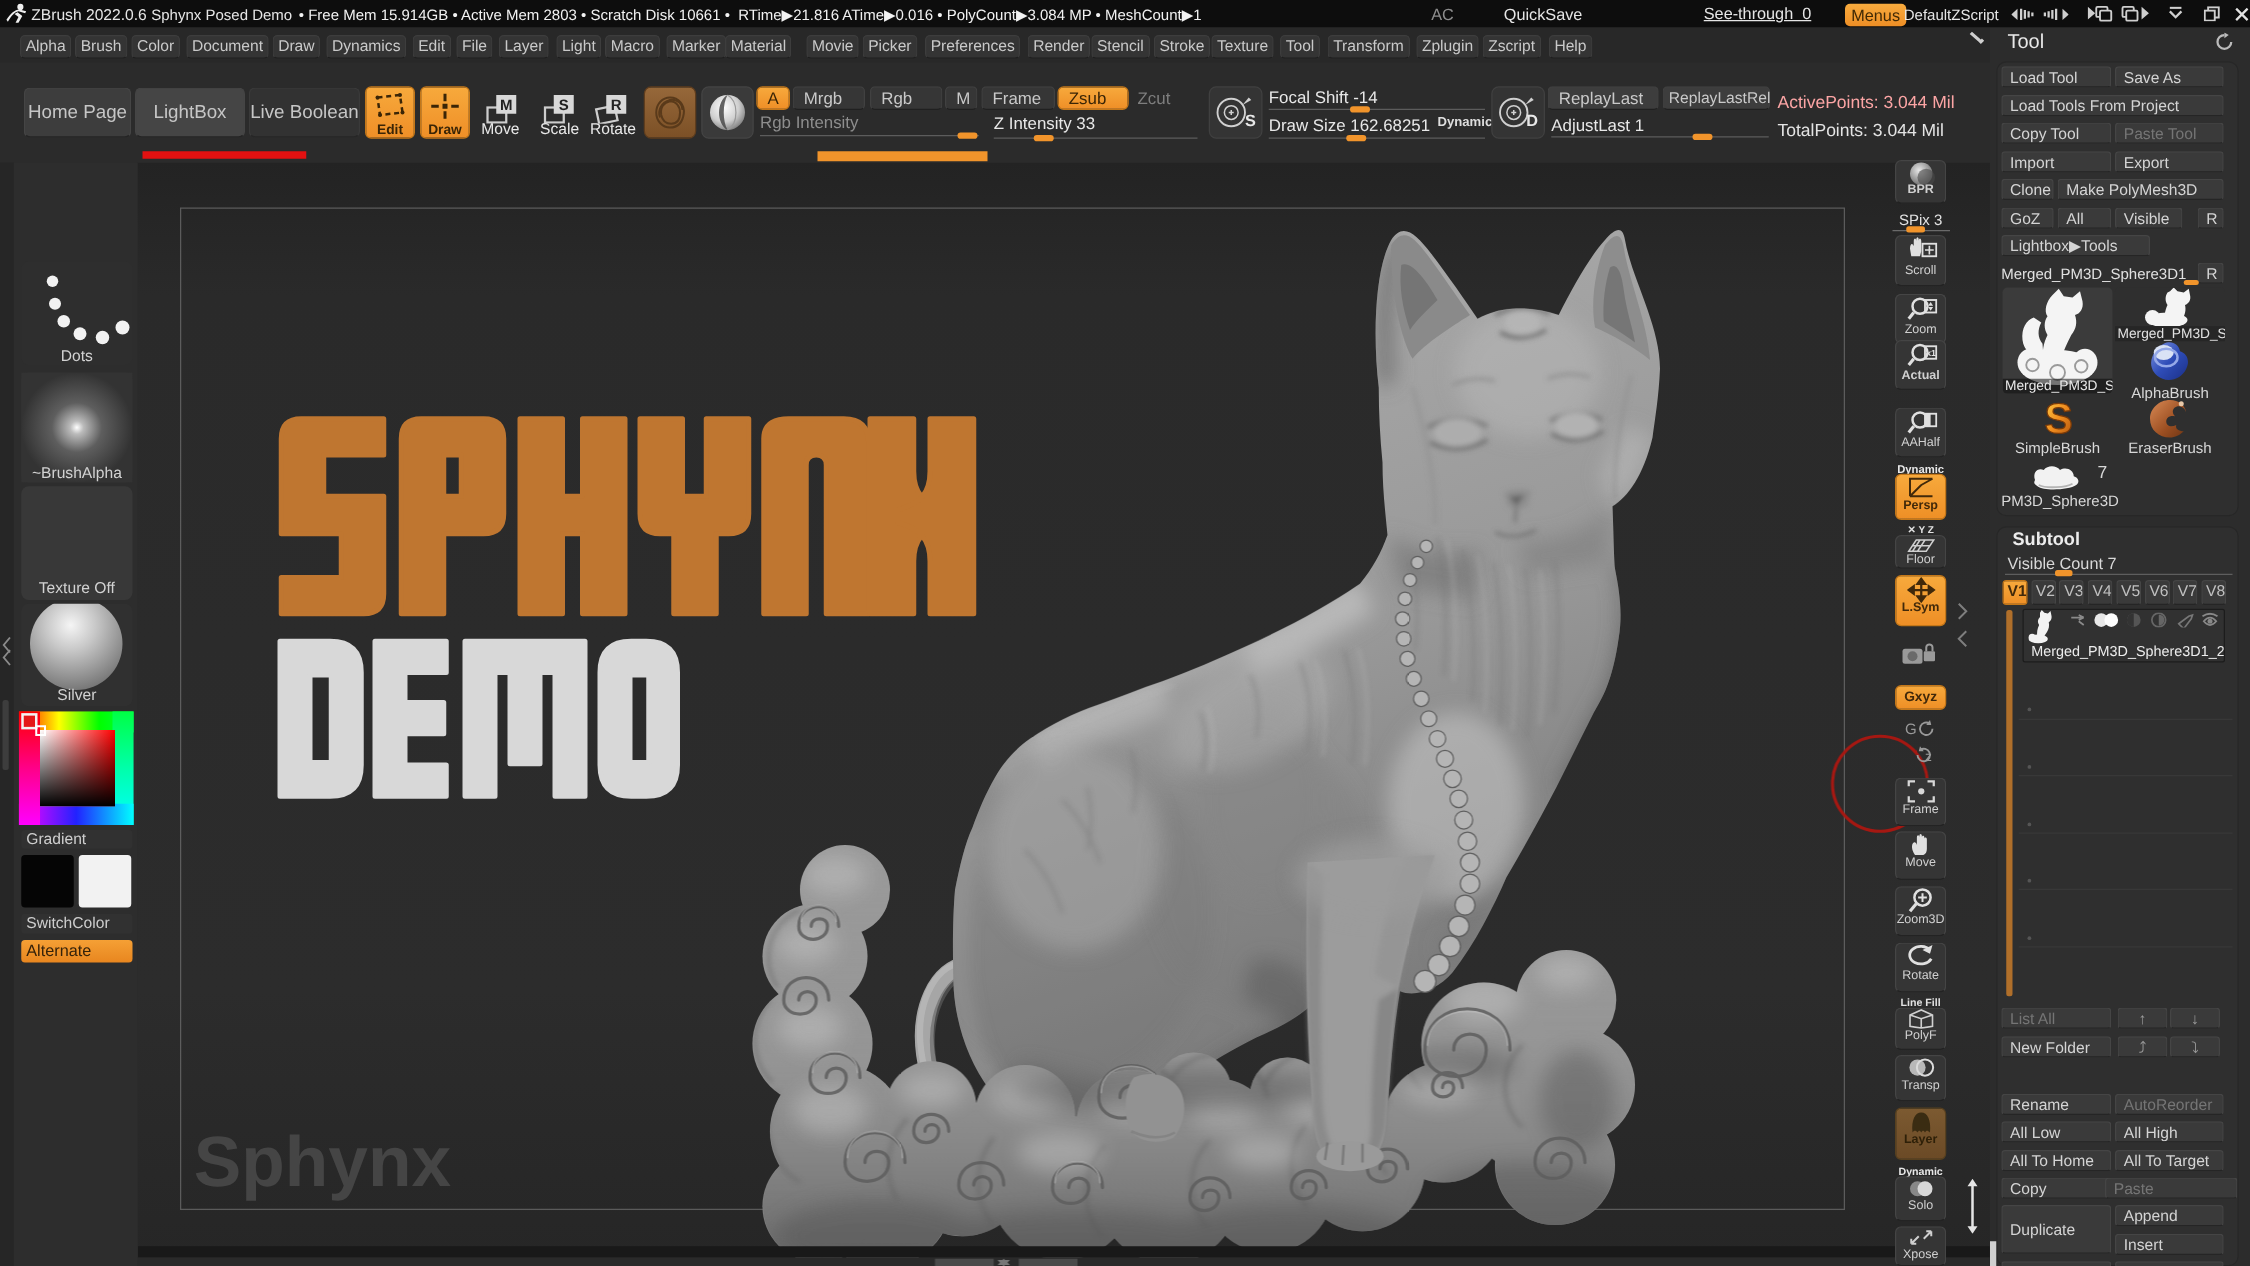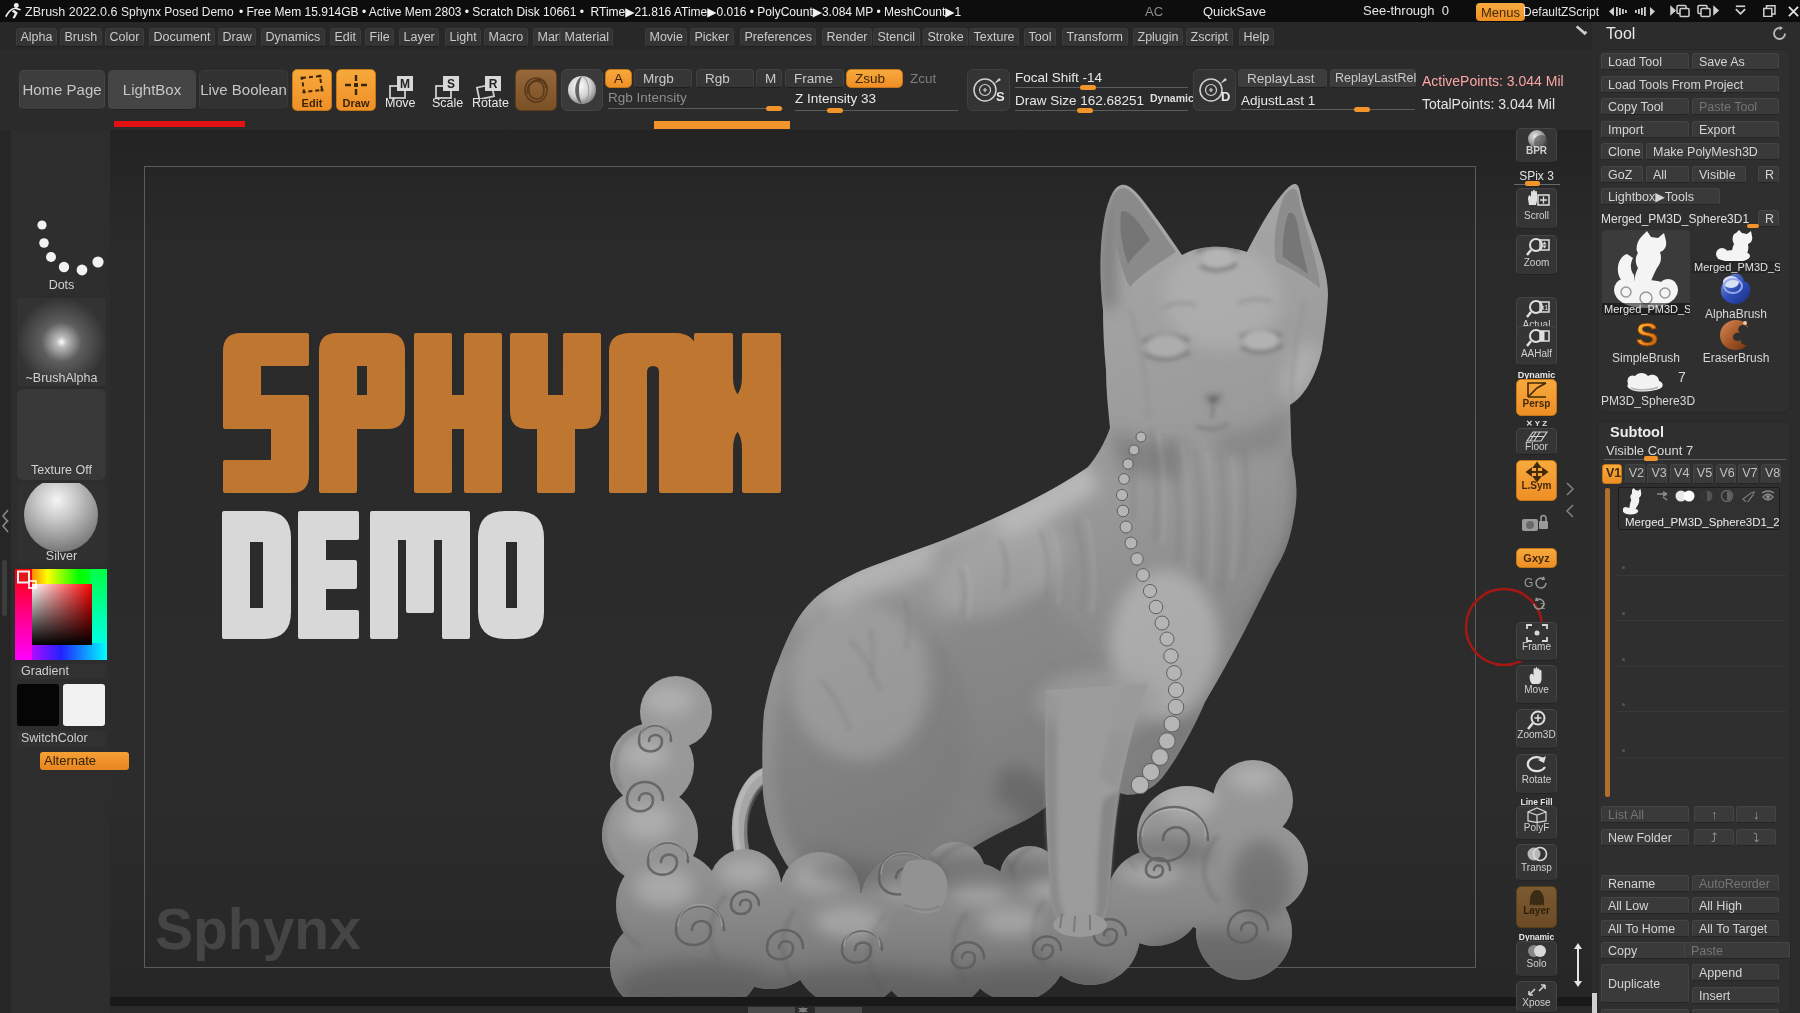--- a/index.html
+++ b/index.html
@@ -42,21 +42,21 @@
     <svg class="abs" style="left:4px;top:2px" width="20" height="17" viewBox="0 0 26 22">
       <circle cx="16" cy="4.5" r="3.2" fill="#efefef"></circle>
       <path d="M3,20 C7,13 10,10 14,9 L21,11 L22,9 L15,7.2 C10,7.5 6,11 1.5,18 Z" fill="#efefef"></path>
       <path d="M10,12 L14,15 L11,21 L14,21 L18,14 L13,10 Z" fill="#efefef"></path>
     </svg>
     <div class="t" style="left:25px;font-size:12.5px;top:5px;">ZBrush 2022.0.6</div>
     <div class="t" style="left:121px;font-size:12px;top:5px;">Sphynx Posed Demo</div>
     <div class="t" style="left:239px;font-size:12px;top:5px;color:#f2f2f2;">• Free Mem 15.914GB • Active Mem 2803 • Scratch Disk 10661 •&nbsp; RTime▶21.816 ATime▶0.016 • PolyCount▶3.084 MP • MeshCount▶1</div>
     <div class="t" style="left:1145px;color:#8c8c8c;font-size:13px;top:4px;">AC</div>
     <div class="t" style="left:1203px;font-size:13px;top:4px;">QuickSave</div>
-    <div class="t" style="left:1363px;font-size:13px;top:3px;">See-through&nbsp; 0</div>
+    <div class="t" style="left:1363px;font-size:13px;top:3px;text-decoration:underline;">See-through&nbsp; 0</div>
     <div class="abs" style="left:1359px;top:34px;width:106px;height:1px;background:#6a6a6a;"></div>
     <div class="abs" style="left:1356px;top:31px;width:19px;height:6px;border-radius:3px;background:#f1942b;"></div>
     <div class="abs" style="left:1476px;top:3px;height:18px;border-radius:4px;background:linear-gradient(#f8ab3e,#ee8e25);color:#402905;font-size:13px;padding:2px 5px;">Menus</div>
     <div class="t" style="left:1523px;font-size:12px;top:5px;">DefaultZScript</div>
     <svg class="abs" style="left:1609px;top:5px" width="46" height="13" viewBox="0 0 46 13">
       <g fill="#cfcfcf">
         <path d="M0,6.5 L5,2 L5,11 Z"></path>
         <rect x="7" y="2" width="1.8" height="9"></rect>
           <rect x="10" y="3" width="1.8" height="7"></rect>
           <rect x="13" y="4" width="1.8" height="5"></rect>
@@ -96,21 +96,21 @@
     <div class="menu-item" style="left:105px">Color</div>
     <div class="menu-item" style="left:149px">Document</div>
     <div class="menu-item" style="left:218px">Draw</div>
     <div class="menu-item" style="left:261px">Dynamics</div>
     <div class="menu-item" style="left:330px">Edit</div>
     <div class="menu-item" style="left:365px">File</div>
     <div class="menu-item" style="left:399px">Layer</div>
     <div class="menu-item" style="left:445px">Light</div>
     <div class="menu-item" style="left:484px">Macro</div>
     <div class="menu-item" style="left:533px">Marker</div>
-    <div class="menu-item" style="left:560px">Material</div>
+    <div class="menu-item" style="left:580px">Material</div>
     <div class="menu-item" style="left:645px">Movie</div>
     <div class="menu-item" style="left:690px">Picker</div>
     <div class="menu-item" style="left:740px">Preferences</div>
     <div class="menu-item" style="left:822px">Render</div>
     <div class="menu-item" style="left:873px">Stencil</div>
     <div class="menu-item" style="left:923px">Stroke</div>
     <div class="menu-item" style="left:969px">Texture</div>
     <div class="menu-item" style="left:1024px">Tool</div>
     <div class="menu-item" style="left:1062px">Transform</div>
     <div class="menu-item" style="left:1133px">Zplugin</div>
@@ -652,21 +652,21 @@
         <rect x="17" y="15" width="60" height="61" fill="url(#satx)"></rect>
         <rect x="17" y="15" width="60" height="61" fill="url(#valy)"></rect>
         <rect x="3" y="2.5" width="11" height="11" fill="#e41818" stroke="#f2f2f2" stroke-width="2"></rect>
         <rect x="14" y="12" width="7" height="7" fill="none" stroke="#fff" stroke-width="1.6"></rect>
       </svg>
     </div>
     <div class="abs" style="left:17px;top:534px;width:89px;height:15px;background:#313131;border-radius:3px;color:#cecece;font-size:12.5px;padding-left:4px;">Gradient</div>
     <div class="abs" style="left:17px;top:554px;width:42px;height:42px;background:#050505;border-radius:3px;"></div>
     <div class="abs" style="left:63px;top:554px;width:42px;height:42px;background:#f2f2f2;border-radius:3px;"></div>
     <div class="abs" style="left:17px;top:601px;width:89px;height:16px;background:#313131;border-radius:3px;color:#cecece;font-size:12.5px;padding-left:4px;">SwitchColor</div>
-    <div class="abs" style="left:17px;top:622px;width:89px;height:18px;background:linear-gradient(#f5a035,#e8861f);border-radius:3px;color:#35220a;font-size:13px;padding:1px 0 0 4px;margin-left:23px;">Alternate</div>
+    <div class="abs" style="left:17px;top:622px;width:89px;height:18px;background:linear-gradient(#f5a035,#e8861f);border-radius:3px;color:#35220a;font-size:13px;padding:1px 0 0 4px;">Alternate</div>
     <svg class="abs" style="left:1px;top:378px" width="9" height="36" viewBox="0 0 9 36">
         <path d="M7,2 L2,8 L7,14 M7,12 L2,18 L7,24" stroke="#8a8a8a" stroke-width="1.5" fill="none"></path>
       </svg>
     <div class="abs" style="left:2px;top:430px;width:5px;height:56px;background:#3d3d3d;border-radius:2px;"></div>
   </div>
   <div id="rightstrip" style="position:absolute;left:1512px;top:128px;width:80px;height:885px;">
 
     <style>
       .ric { position:absolute; left:4px; width:41px; background:#353535; border:1px solid #454545; border-bottom-color:#232323; border-radius:5px; text-align:center; color:#d0d0d0; font-size:10px; }
       .ric-o { background:linear-gradient(#f7a93c,#ee8f26); border-color:#c47718; color:#41290a; font-weight:bold; }
@@ -691,21 +691,21 @@
             <rect x="14" y="6" width="11" height="10" fill="none" stroke="#e0e0e0" stroke-width="1.5"></rect>
             <path d="M19.5,7.5 v7 M16,11 h7" stroke="#e0e0e0" stroke-width="1.3"></path>
           </g>
         </svg><div style="margin-top:-5px;">Scroll</div></div>
     <div class="ric" style="top:107px;height:40px;"><svg width="26" height="23" viewBox="0 0 26 23">
           <circle cx="12" cy="9" r="6" fill="none" stroke="#e0e0e0" stroke-width="2"></circle>
           <path d="M7,14 L3,19" stroke="#e0e0e0" stroke-width="2.5"></path>
           <rect x="16" y="4" width="9" height="10" fill="none" stroke="#e0e0e0" stroke-width="1.5"></rect>
           <path d="M20.5,5.5 l-2,3 h4 z M20.5,12.5 l-2,-3 h4 z" fill="#e0e0e0"></path>
         </svg><div style="margin-top:-4px;">Zoom</div></div>
-    <div class="ric" style="top:169px;height:40px;"><svg width="26" height="23" viewBox="0 0 26 23">
+    <div class="ric" style="top:144px;height:40px;font-weight:bold;"><svg width="26" height="23" viewBox="0 0 26 23">
           <circle cx="12" cy="9" r="6" fill="none" stroke="#e0e0e0" stroke-width="2"></circle>
           <path d="M7,14 L3,19" stroke="#e0e0e0" stroke-width="2.5"></path>
           <rect x="16" y="4" width="9" height="10" fill="none" stroke="#e0e0e0" stroke-width="1.5"></rect>
           <text x="17" y="12" font-size="7" fill="#e0e0e0">x1</text>
         </svg><div style="margin-top:-4px;">Actual</div></div>
     <div class="ric" style="top:198px;height:40px;"><svg width="26" height="23" viewBox="0 0 26 23">
           <circle cx="12" cy="9" r="6" fill="none" stroke="#e0e0e0" stroke-width="2"></circle>
           <path d="M7,14 L3,19" stroke="#e0e0e0" stroke-width="2.5"></path>
           <rect x="16" y="4" width="9" height="10" fill="none" stroke="#e0e0e0" stroke-width="1.5"></rect>
           <rect x="16" y="4" width="4.5" height="10" fill="#e0e0e0"></rect>

